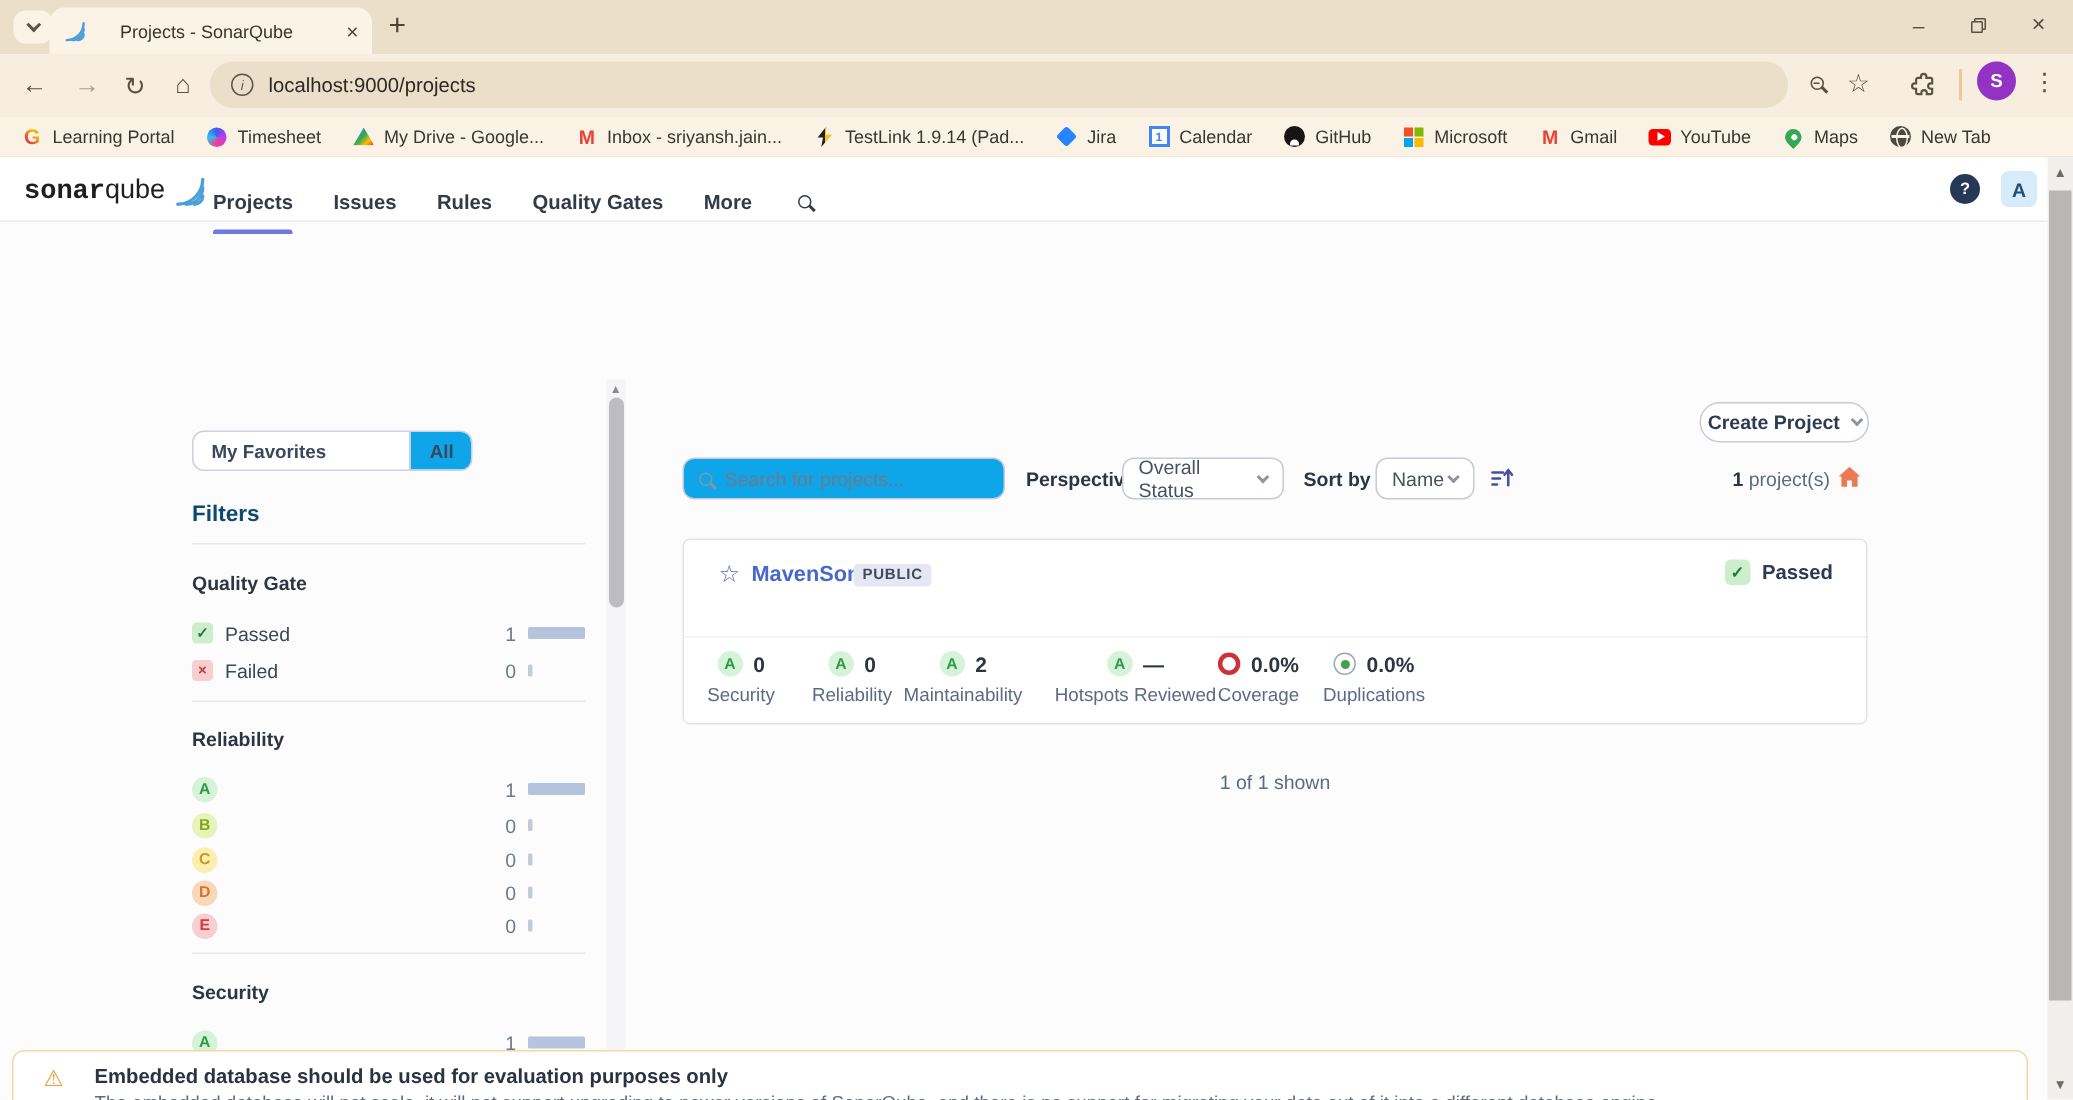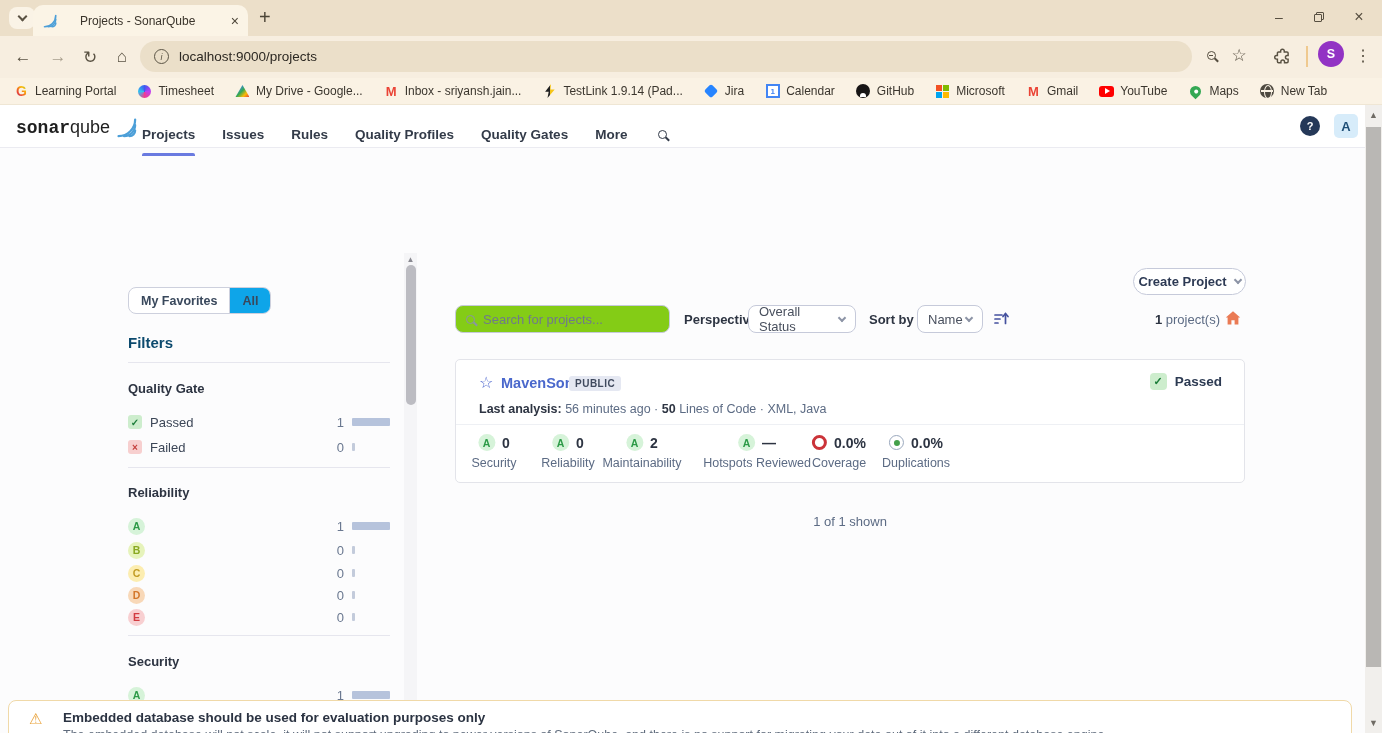--- a/index.html
+++ b/index.html
@@ -56,21 +56,21 @@
   .sq-header { position:absolute; top:0; left:0; width:1365px; height:43px; background:#fff; border-bottom:1px solid #ebebf1; }
   .logo { position:absolute; left:16px; top:9px; display:flex; align-items:flex-end; gap:2px; font-size:18px; color:#1f1f1f; }
   .logo b { font-weight:700;font-family:Liberation Mono, monospace; } .logo span { font-weight:400; }
   .sq-nav { position:absolute; left:142px; top:0; height:59px; display:flex; align-items:center; gap:27px; }
   .sq-nav .ni { font-size:13.5px; font-weight:600; color:#333b49; position:relative; height:43px; display:flex; align-items:center; }
   .ni .under { position:absolute; left:0; right:0; bottom:0; height:3px; background:#6a7ae0; border-radius:2px 2px 0 0; }
   .nav-mag { color:#2d3442; margin-left:4px; }
   .help-circ { position:absolute; left:1300px; top:11px; width:20px; height:20px; border-radius:50%; background:#253858; color:#fff; font-size:11px; font-weight:700; display:flex; align-items:center; justify-content:center; }
   .avatarA { position:absolute; left:1334px; top:9px; width:24px; height:24px; border-radius:5px; background:#d7ecfa; color:#1f4f77; font-weight:700; font-size:13px; display:flex; align-items:center; justify-content:center; }
   
-  .toggle { position:absolute; left:128px; top:182px; height:27px; display:flex; border:1px solid #cdd0dd; border-radius:8px; overflow:hidden; background:#fff; }
+  .toggle { position:absolute; left:128px; top:182px; height:27px; display:flex; border:1px solid #cdd0dd; border-radius:8px; overflow:hidden; background:#fff;gap:44px; }
   .toggle .tbtn { padding:0 12px; display:flex; align-items:center; font-size:12.5px; font-weight:600; color:#39485c; }
   .toggle .sel { background:#0ea5e9; border-left:1px solid #cdd0dd; }
   .filters-title { position:absolute; left:128px; top:229px; font-size:15px; font-weight:700; color:#0c4a6e; }
   .sdiv { position:absolute; left:128px; width:262px; height:1px; background:#e6e6ee; }
   .facet-title { position:absolute; left:128px; font-size:13px; font-weight:700; color:#2d3442; }
   .facet-row { position:absolute; left:128px; width:262px; height:20px; display:flex; align-items:center; gap:8px; }
   .qg-ico { width:14px; height:14px; border-radius:3px; display:flex; align-items:center; justify-content:center; font-size:10px; font-weight:700; flex:none; }
   .qg-ico.pass { background:#cdedcd; color:#1c7d3a; }
   .qg-ico.fail { background:#f7cfcf; color:#c4403e; }
   .facet-label { font-size:13px; color:#3c4657; }
@@ -83,21 +83,21 @@
   .rB { background:#e6f3bb; color:#89a821; }
   .rC { background:#fcedb0; color:#c29c24; }
   .rD { background:#f8d8b8; color:#d3762a; }
   .rE { background:#f8cfd1; color:#d23b41; }
   
   .side-sb { position:absolute; left:404px; top:148px; width:13px; height:540px; background:#f5f5f7; }
   .side-sb .thumb { position:absolute; left:1.5px; top:12px; width:10px; height:140px; background:#bcbcc2; border-radius:6px; }
   .sb-arrow { position:absolute; left:0; width:13px; font-size:8px; color:#8a8a92; text-align:center; line-height:10px; }
   
   .create-btn { position:absolute; left:1133px; top:163px; width:113px; height:27px; border:1px solid #c6cada; border-radius:14px; background:#fff; display:flex; align-items:center; justify-content:center; gap:8px; font-size:13px; font-weight:600; color:#2d3a54; }
-  .searchbox { position:absolute; left:455px; top:200px; width:215px; height:28px; border:1px solid #c6cada; border-radius:8px; background:#84cc16; display:flex; align-items:center; padding:0 10px; gap:8px; color:#8a93a6; }
+  .searchbox { position:absolute; left:455px; top:200px; width:215px; height:28px; border:1px solid #c6cada; border-radius:8px; background:#0ea5e9; display:flex; align-items:center; padding:0 10px; gap:8px; color:#8a93a6; }
   .searchbox input { border:none; outline:none; flex:1; font-size:13px; color:#3c4657; font-family:"Liberation Sans", sans-serif; background:transparent; }
   .searchbox input::placeholder { color:#70798c; }
   .flabel { position:absolute; top:207px; font-size:13px; font-weight:700; color:#2d3442; }
   .select { position:absolute; top:200px; height:28px; border:1px solid #c6cada; border-radius:8px; background:#fff; display:flex; align-items:center; justify-content:space-between; padding:0 10px; font-size:13px; color:#49505e; }
   .count-line { position:absolute; top:207px; left:1100px; width:120px; text-align:right; font-size:13px; color:#5c6b84; }
   .count-line b { color:#2d3442; }
   .house { position:absolute; left:1225px; top:205px; }
   .card { position:absolute; left:455px; top:254px; width:790px; height:124px; background:#fff; border:1px solid #e3e4ea; border-radius:5px; }
   .card-star { position:absolute; left:23px; top:13px; font-size:16px; color:#5069cf; }
   .card-name { position:absolute; left:45px; top:15px; font-size:14.5px; font-weight:600; color:#4a68cc; }
@@ -295,23 +295,20 @@
           <span>Projects</span>
           <span class="under"></span>
         </span>
       <span class="ni">
           <span>Issues</span>
         </span>
       <span class="ni">
           <span>Rules</span>
         </span>
       <span class="ni">
-          <span>Quality Profiles</span>
-        </span>
-      <span class="ni">
           <span>Quality Gates</span>
         </span>
       <span class="ni">
           <span>More</span>
         </span>
       <span class="ni nav-mag">
           <span class="mag"></span>
         </span>
     </div>
     <div class="help-circ">
@@ -443,26 +440,20 @@
     </svg>
 
   <div class="card">
     <span class="card-star">☆</span>
     <span class="card-name">MavenSonar</span>
     <span class="public-badge">PUBLIC</span>
     <span class="passed-wrap">
       <span class="passed-tile">✓</span>
       <span class="passed-text">Passed</span>
     </span>
-    <div class="analysis">
-      <b>Last analysis:</b>
-      <span>56 minutes ago ·</span>
-      <b>50</b>
-      <span>Lines of Code · XML, Java</span>
-    </div>
     <div class="card-div"></div>
 
     <div class="metric" style="left:38px;">
       <div class="m-top">
           <span class="rate rA">A</span>
           <span class="m-val">0</span>
         </div>
       <div class="m-label">Security</div>
     </div>
     <div class="metric" style="left:112px;">

